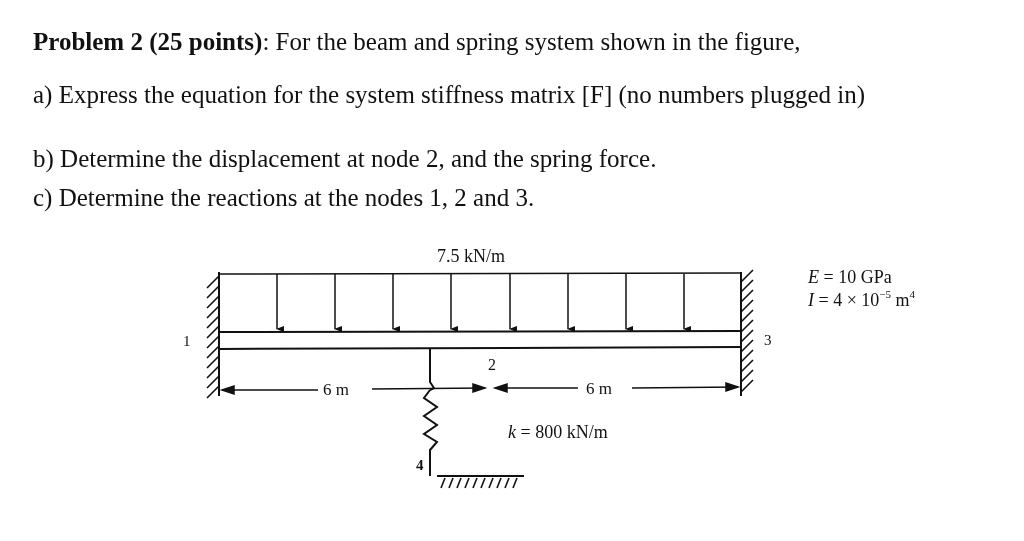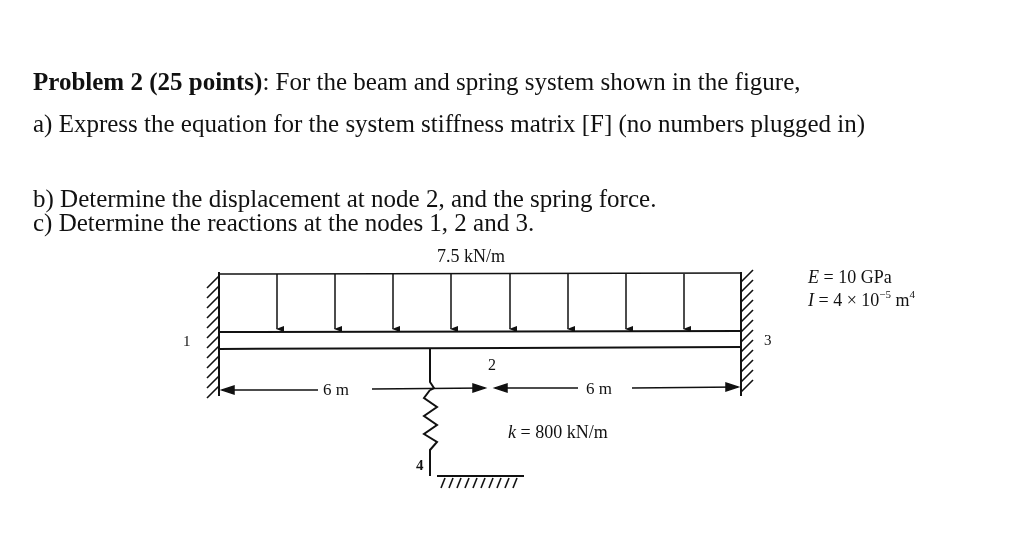--- a/index.html
+++ b/index.html
@@ -1,23 +1,23 @@
 <!DOCTYPE html>
 <html><head>
 <meta charset="utf-8">
 <style>
   html, body { margin:0; padding:0; background:#ffffff; }
   body { width:1024px; height:541px; position:relative; overflow:hidden;
          font-family:"Liberation Serif", "DejaVu Serif", serif; color:#111; }
-  .line { position:absolute; left:33px; font-size:25px; line-height:30px; white-space:nowrap;margin-top:40px; }
+  .line { position:absolute; left:33px; font-size:25px; line-height:30px; white-space:nowrap; }
   .bold { font-weight:bold; }
   #l0 { top:27px; }
-  #l1 { top:69px;text-align:center; }
+  #l1 { top:80px;text-align:center; }
   #l2 { top:144px; }
-  #l3 { top:168px; }
+  #l3 { top:183px; }
   svg text { font-family:"Liberation Serif", "DejaVu Serif", serif; fill:#111; }
 </style>
 </head>
 <body>
 
 <div class="line" id="l0"><span class="bold">Problem 2 (25 points)</span><span>: For the beam and spring system shown in the figure,</span></div>
 <div class="line" id="l1"><span>a)</span> <span>Express the equation for the system stiffness matrix [F] (no numbers plugged in)</span></div>
 <div class="line" id="l2"><span>b)</span> <span>Determine the displacement at node 2, and the spring force.</span></div>
 <div class="line" id="l3"><span>c)</span> <span>Determine the reactions at the nodes 1, 2 and 3.</span></div>
 

